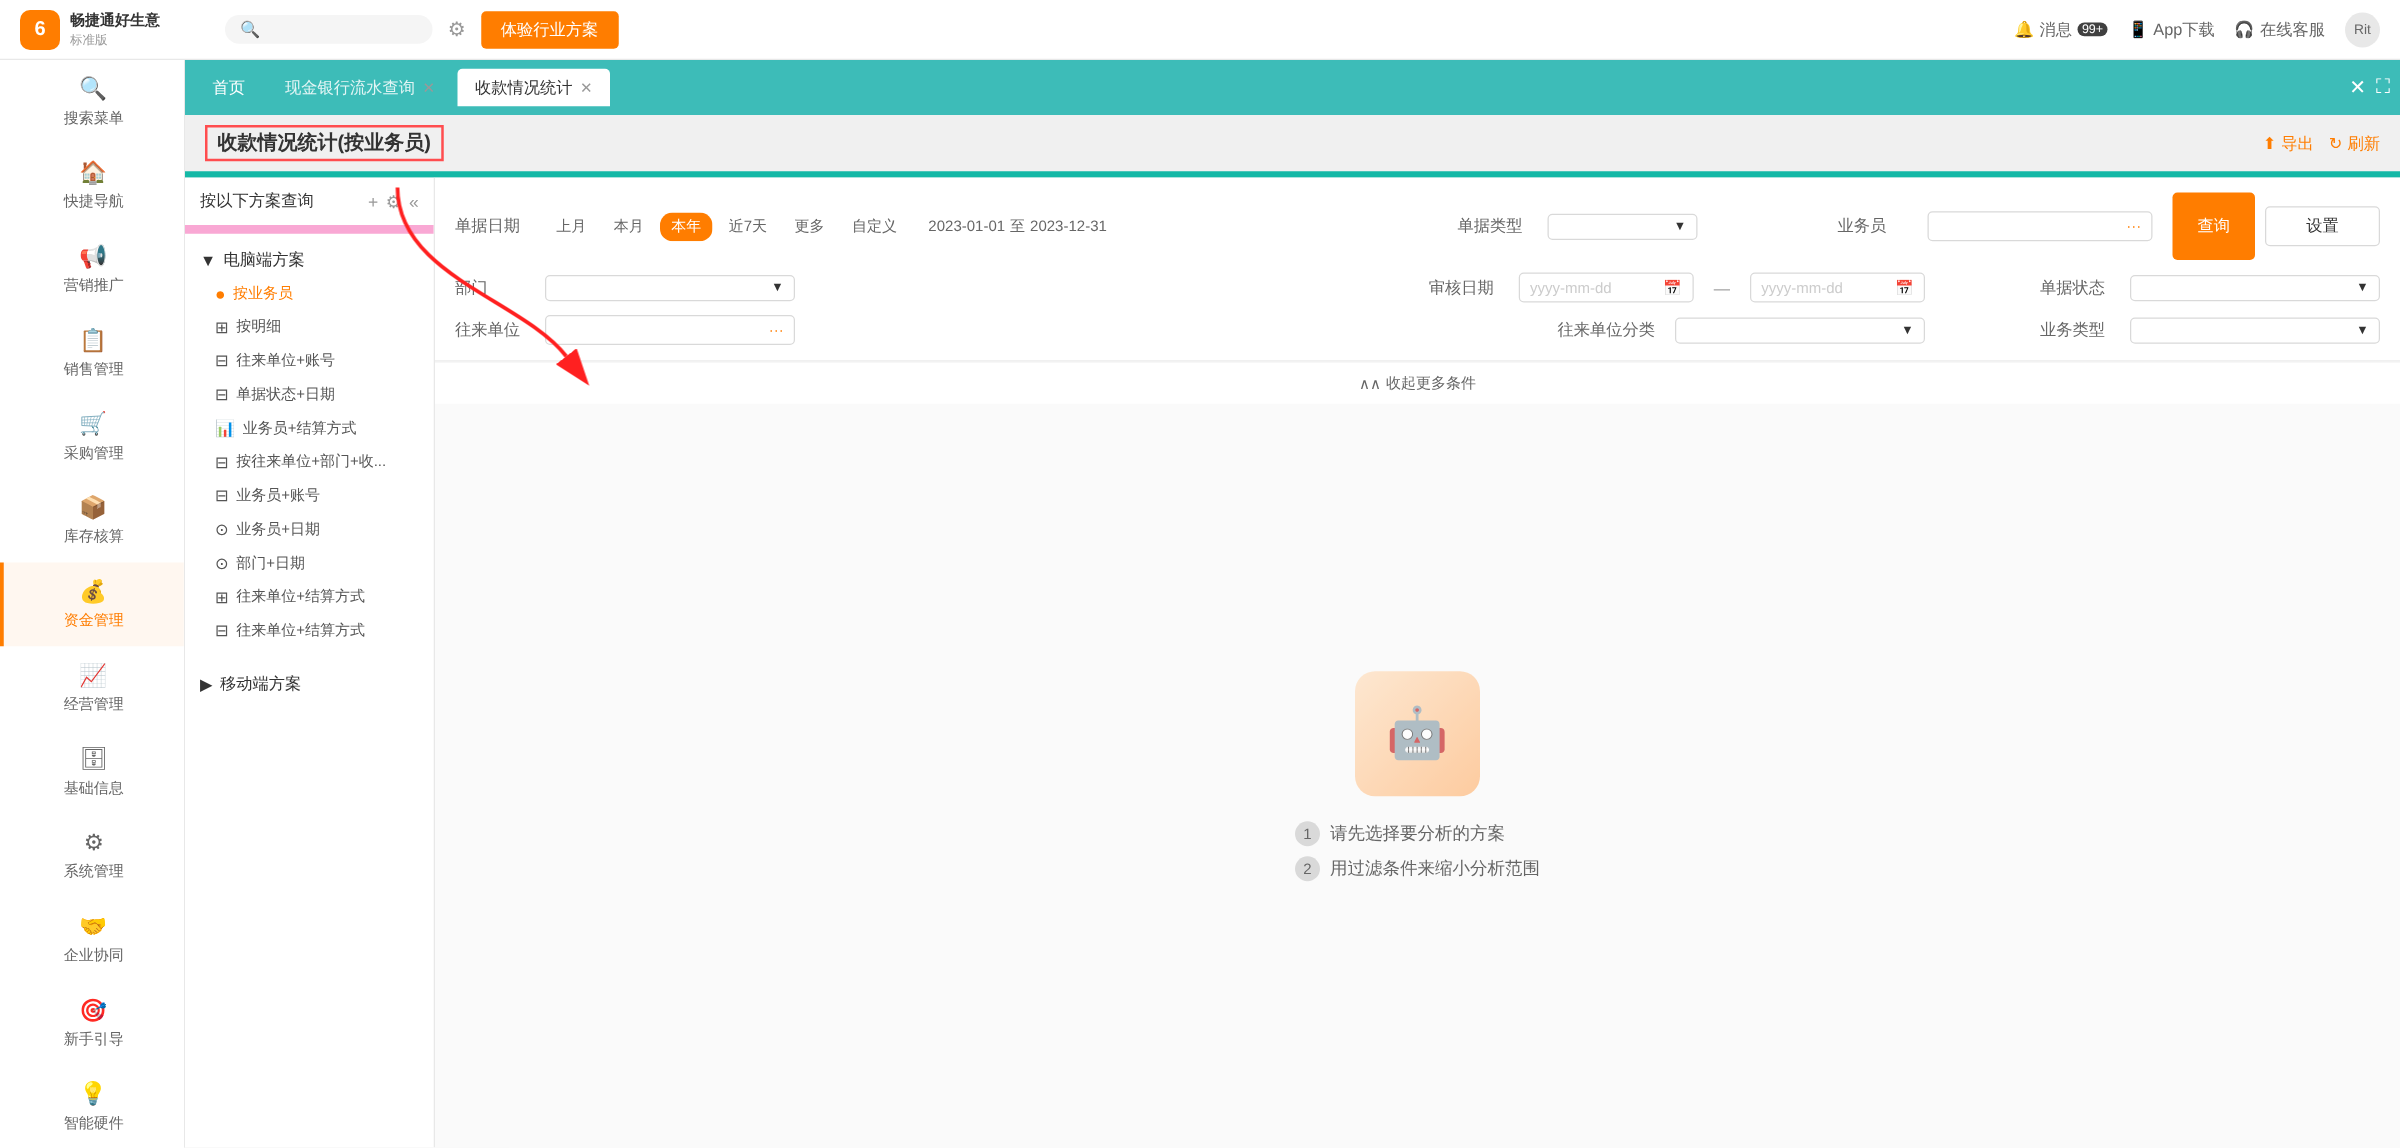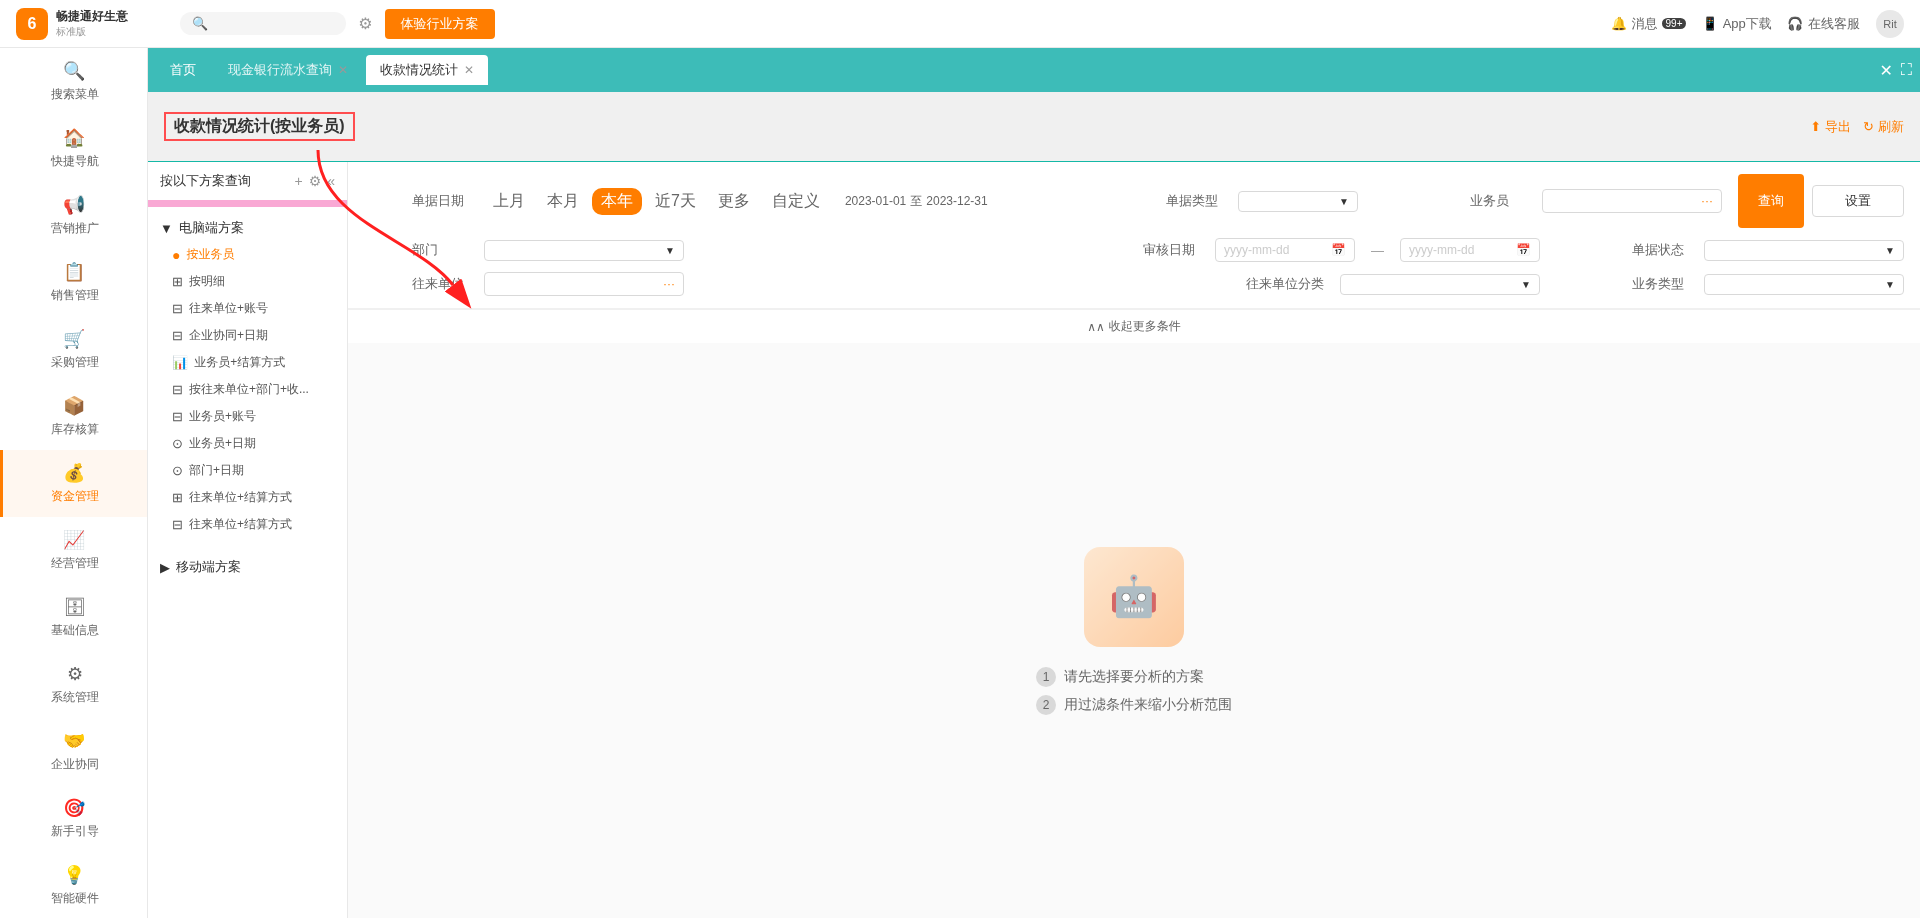--- a/index.html
+++ b/index.html
@@ -99,24 +99,24 @@
     }
     .tab-item.home { color: white; }
     .tab-item.active { background: #fff; color: #333; }
     .tab-item .tab-close { font-size: 12px; color: #999; }
     .tab-bar-actions { margin-left: auto; display: flex; gap: 8px; }
     .tab-bar-actions .action-btn { color: white; cursor: pointer; font-size: 16px; }
 
     
     .page-header {
       background: #f0f0f0;
-      padding: 20px 16px;
+      padding: 8px 16px;
       display: flex;
       justify-content: space-between;
-      border-bottom: 1px solid #14b8a6;
+      border-bottom: 5px solid #14b8a6;
     }
     .page-title {
       font-size: 16px; font-weight: bold; color: #333;
       border: 2px solid #ff4d4f;
       padding: 2px 8px;
     }
     .page-header-actions { display: flex; gap: 12px; }
     .page-header-btn { display: flex; align-items: center; gap: 4px; color: #ff7d00; cursor: pointer; font-size: 13px; }
 
     
@@ -159,28 +159,27 @@
 
     
     .filter-area {
       padding: 12px 16px;
       background: #fff;
       border-bottom: 1px solid #f0f0f0;
     }
     .filter-row {
       display: flex; align-items: center; gap: 16px;
       margin-bottom: 10px;
-      margin-left: 48px;
     }
     .filter-row:last-child { margin-bottom: 0; }
     .filter-label { color: #666; font-size: 13px; white-space: nowrap; min-width: 56px; }
     .filter-date-group { display: flex; align-items: center; gap: 4px; }
     .date-btn {
       padding: 2px 8px; border-radius: 3px; cursor: pointer;
-      font-size: 16px; color: #666; border: 1px solid transparent;
+      font-size: 12px; color: #666; border: 1px solid transparent;
     }
     .date-btn.active { background: #ff7d00; color: white; border-radius: 10px; }
     .date-range { display: flex; align-items: center; gap: 4px; font-size: 12px; color: #666; }
     .filter-select {
       border: 1px solid #d9d9d9; border-radius: 4px; padding: 4px 8px;
       font-size: 12px; color: #333; cursor: pointer;
       display: flex; align-items: center; justify-content: space-between; gap: 40px;
       min-width: 120px;
     }
     .filter-input-date {
@@ -380,21 +379,21 @@
           <div class="tree-item">
             <span class="tree-item-icon">⊞</span>
             <span>按明细</span>
           </div>
           <div class="tree-item">
             <span class="tree-item-icon">⊟</span>
             <span>往来单位+账号</span>
           </div>
           <div class="tree-item">
             <span class="tree-item-icon">⊟</span>
-            <span>企业协同+日期</span>
+            <span>单据状态+日期</span>
           </div>
           <div class="tree-item">
             <span class="tree-item-icon">📊</span>
             <span>业务员+结算方式</span>
           </div>
           <div class="tree-item">
             <span class="tree-item-icon">⊟</span>
             <span>按往来单位+部门+收...</span>
           </div>
           <div class="tree-item">

